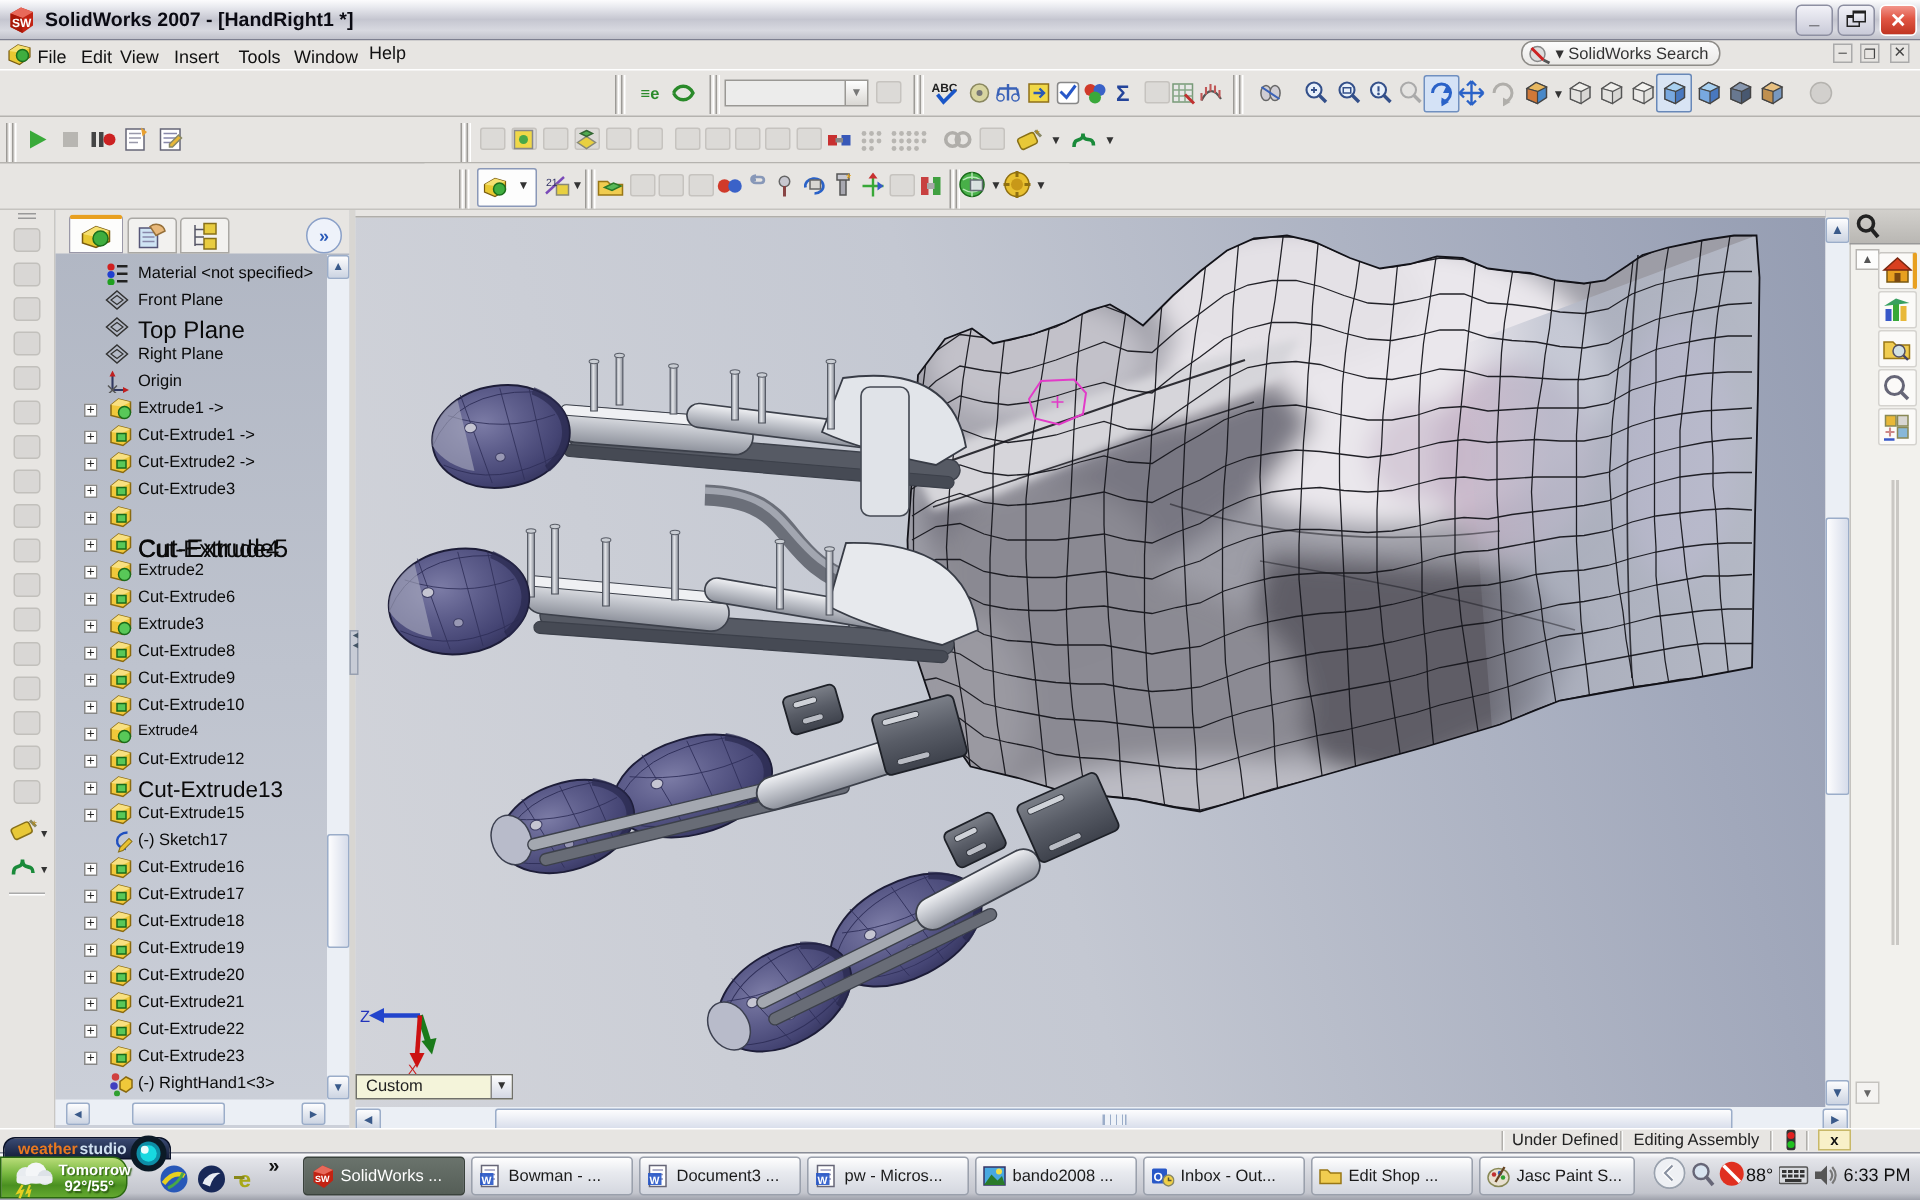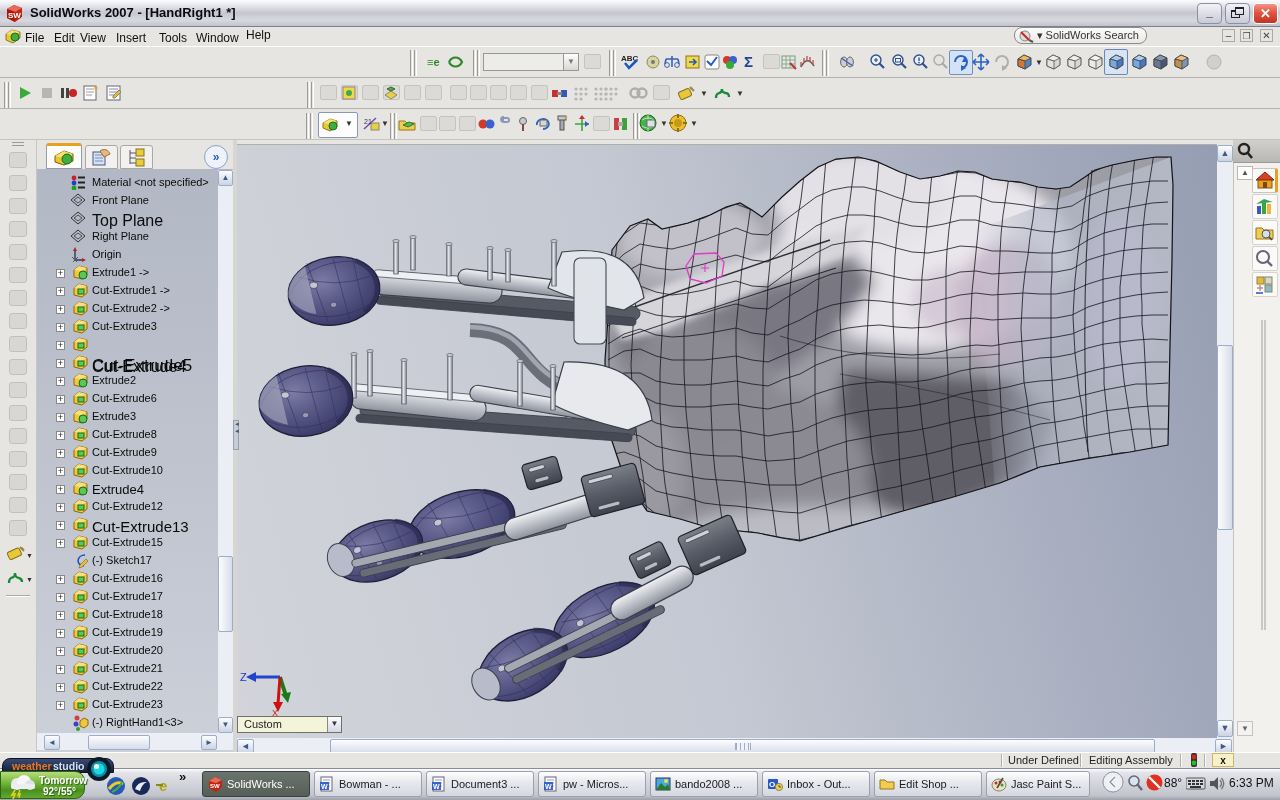--- a/index.html
+++ b/index.html
@@ -526,21 +526,21 @@
       <polygon points="2,5 7,1 15,3 9,6" fill="#f8e080"></polygon>
       <rect x="6" y="6" width="6" height="5" fill="#58c858" stroke="#1a6a1a"></rect>
     </svg></div>
 <span class="abs" style="left:92px;top:464px;font-size:11px;color:#0a0a0a;white-space:nowrap">Cut-Extrude10</span>
 <div class="abs" style="left:56px;top:485px;width:9px;height:9px;background:#fff;border:1px solid #888;font-size:9px;line-height:7px;text-align:center;color:#222">+</div>
 <div class="abs" style="left:72px;top:481px"><svg width="17" height="16" viewBox="0 0 17 16">
       <polygon points="2,5 7,1 15,3 15,10 10,14 2,12" fill="#f0c83a" stroke="#8a6a10"></polygon>
       <polygon points="2,5 7,1 15,3 9,6" fill="#f8e080"></polygon>
       <circle cx="11" cy="10" r="4" fill="#58c858" stroke="#1a6a1a"></circle>
     </svg></div>
-<span class="abs" style="left:92px;top:482px;font-size:13px;color:#0a0a0a;white-space:nowrap">Extrude4</span>
+<span class="abs" style="left:92px;top:482px;font-size:10px;color:#0a0a0a;white-space:nowrap">Extrude4</span>
 <div class="abs" style="left:56px;top:503px;width:9px;height:9px;background:#fff;border:1px solid #888;font-size:9px;line-height:7px;text-align:center;color:#222">+</div>
 <div class="abs" style="left:72px;top:499px"><svg width="17" height="16" viewBox="0 0 17 16">
       <polygon points="2,5 7,1 15,3 15,10 10,14 2,12" fill="#f0c83a" stroke="#8a6a10"></polygon>
       <polygon points="2,5 7,1 15,3 9,6" fill="#f8e080"></polygon>
       <rect x="6" y="6" width="6" height="5" fill="#58c858" stroke="#1a6a1a"></rect>
     </svg></div>
 <span class="abs" style="left:92px;top:500px;font-size:11px;color:#0a0a0a;white-space:nowrap">Cut-Extrude12</span>
 <div class="abs" style="left:56px;top:521px;width:9px;height:9px;background:#fff;border:1px solid #888;font-size:9px;line-height:7px;text-align:center;color:#222">+</div>
 <div class="abs" style="left:72px;top:517px"><svg width="17" height="16" viewBox="0 0 17 16">
       <polygon points="2,5 7,1 15,3 15,10 10,14 2,12" fill="#f0c83a" stroke="#8a6a10"></polygon>

